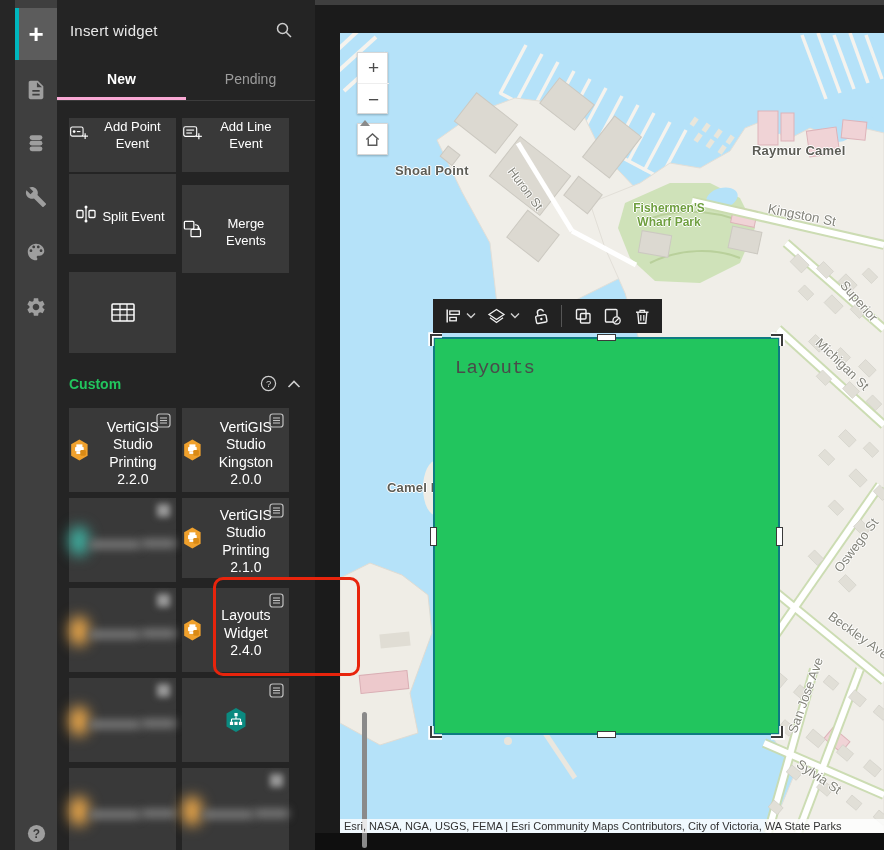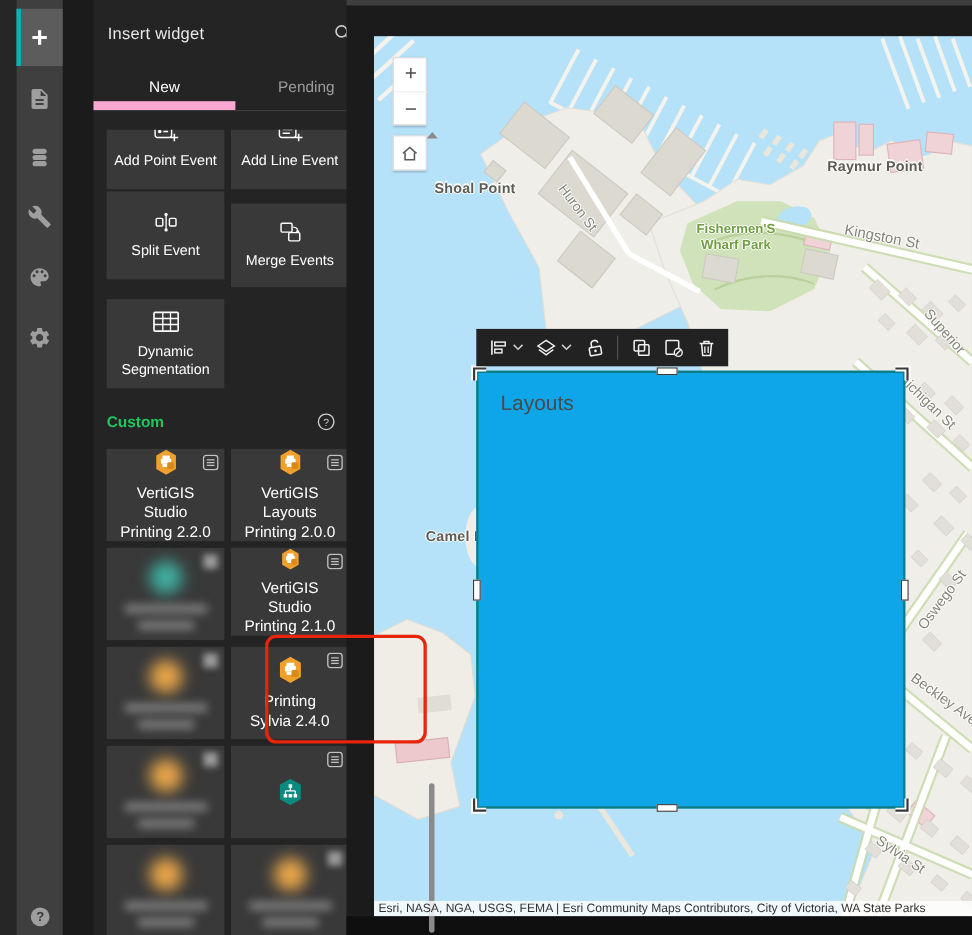--- a/index.html
+++ b/index.html
@@ -8,30 +8,30 @@
   svg { display:block; }
 
   
   #edge-strip { position:absolute; left:0; top:0; width:15px; height:850px; background:#262626; }
   #rail { position:absolute; left:15px; top:0; width:42px; height:850px; background:#3f3f3f; }
   .rail-item { position:absolute; left:0; width:42px; height:42px; display:flex; align-items:center; justify-content:center; }
   #rail-selected { position:absolute; left:0; top:8px; width:42px; height:52px; background:#5c5c5c; border-left:4px solid #00b6bd; display:flex; align-items:center; justify-content:center; }
   #rail-selected .plus { color:#ffffff; font-size:26px; font-weight:700; line-height:1; margin-left:-4px; }
 
   
-  #panel { position:absolute; left:57px; top:0; width:258px; height:850px; background:#242424;margin-left:28px; }
+  #panel { position:absolute; left:57px; top:0; width:258px; height:850px; background:#242424; }
   #panel-header { position:relative; height:60px; }
   #panel-title { position:absolute; left:13px; top:22px; font-size:15px; color:#e8e8e8; letter-spacing:.2px; }
   #panel-search { position:absolute; right:22px; top:21px; cursor:pointer; }
   #tabs { position:absolute; left:0; top:60px; width:258px; height:41px; display:flex; border-bottom:1px solid #3c3c3c; }
   .tab { width:50%; text-align:center; font-size:14px; line-height:38px; color:#9c9c9c; cursor:pointer; }
-  .tab.active { color:#ffffff; font-weight:400; border-bottom:8px solid #f9a8d4; }
+  .tab.active { color:#ffffff; font-weight:700; border-bottom:3px solid #f9a8d4; }
 
   #scroll-area { position:absolute; left:0; top:118px; width:258px; height:732px; overflow:hidden; }
-  .tile { position:absolute; width:107px; background:#393939; color:#ffffff; display:flex; flex-direction:column; align-items:center; justify-content:center; text-align:center; cursor:pointer; }
+  .tile { position:absolute; width:107px; background:#393939; color:#ffffff; display:flex; flex-direction:row; align-items:center; justify-content:center; text-align:center; cursor:pointer; }
   .tile .t-label { font-size:13px; line-height:1.25; margin-top:7px; padding:0 5px; }
   .tile.custom .t-label { font-size:14px; width:98px; }
   .tile .info-icon { position:absolute; top:5px; right:5px; }
   .col1 { left:12px; } .col2 { left:125px; }
 
   #custom-header { position:absolute; left:12px; top:257px; width:234px; height:26px; }
   #custom-label { font-size:14px; font-weight:700; color:#22c55e; }
   #custom-icons { position:absolute; right:2px; top:0; display:flex; gap:10px; align-items:center; }
 
   
@@ -64,21 +64,21 @@
   #zoom-in { border-bottom:1px solid #eeeeee; }
   #home-btn { left:17px; top:90px; width:31px; height:32px; display:flex; align-items:center; justify-content:center; cursor:pointer; }
 
   
   #widget-toolbar { position:absolute; left:93px; top:266px; width:229px; height:34px; background:#222222; display:flex; align-items:center; padding:0 11px; z-index:8; }
   .tb-item { display:flex; align-items:center; justify-content:center; cursor:pointer; }
   .tb-gap { width:13px; } .tb-gap-s { width:5px; }
   .tb-divider { width:1px; height:22px; background:#555555; margin:0 12px; }
 
   
-  #layout-widget { position:absolute; left:93px; top:304px; width:390px; height:398px; background:#0ea5e9; border:2px solid #0f7b81; z-index:7; }
+  #layout-widget { position:absolute; left:93px; top:304px; width:347px; height:398px; background:#22c55e; border:2px solid #0f7b81; z-index:7;font-family:Liberation Mono, monospace; }
   #layout-title { position:absolute; left:20px; top:18px; font-size:19px; color:#4a4a4a; }
   .corner { position:absolute; width:16px; height:16px; z-index:9; }
   .handle { position:absolute; background:#ffffff; border:1.5px solid #3a3a3a; z-index:9; cursor:pointer; }
   .handle.h-horiz { width:19px; height:7px; }
   .handle.h-vert { width:7px; height:19px; }
 
   
   #attribution { position:absolute; left:0; bottom:0; width:544px; height:14px; background:rgba(255,255,255,.8); font-size:11px; line-height:14px; color:#323232; padding-left:4px; white-space:nowrap; overflow:hidden; z-index:10; }
   #workarea-bottom { position:absolute; left:0; top:833px; width:569px; height:17px; background:#0f0f0f; }
 </style>
@@ -166,39 +166,38 @@
     <div class="tile col1" style="top:56px;height:80px">
       <svg width="22" height="22" viewBox="0 0 22 22">
         <rect x="2" y="7.5" width="6" height="7" rx="1" fill="none" stroke="#fff" stroke-width="1.3"></rect>
         <rect x="14" y="7.5" width="6" height="7" rx="1" fill="none" stroke="#fff" stroke-width="1.3"></rect>
         <line x1="11" y1="4" x2="11" y2="18" stroke="#fff" stroke-width="1.2"></line>
         <circle cx="11" cy="4" r="1.5" fill="#fff"></circle>
         <circle cx="11" cy="18" r="1.5" fill="#fff"></circle>
       </svg>
       <div class="t-label">Split Event</div>
     </div>
-    <div class="tile col2" style="top:67px;height:76px">
+    <div class="tile col2" style="top:67px;height:88px">
       <svg width="22" height="22" viewBox="0 0 22 22">
         <rect x="2.5" y="3" width="10" height="8" rx="1" fill="none" stroke="#fff" stroke-width="1.3"></rect>
         <rect x="9.5" y="11.5" width="10" height="7.5" rx="1" fill="none" stroke="#fff" stroke-width="1.3"></rect>
         <path d="M13.5 6.5 C17 6.5 18 8.5 17.5 10.8" fill="none" stroke="#fff" stroke-width="1.2"></path>
         <path d="M16.3 9.6 L17.5 11 L18.8 9.8" fill="none" stroke="#fff" stroke-width="1.2"></path>
       </svg>
       <div class="t-label">Merge Events</div>
     </div>
 
     <div class="tile col1" style="top:154px;height:81px">
       <svg width="26" height="24" viewBox="0 0 26 24">
         <rect x="2" y="3" width="22" height="17" rx="1" fill="none" stroke="#fff" stroke-width="1.5"></rect>
         <line x1="2" y1="8.5" x2="24" y2="8.5" stroke="#fff" stroke-width="1.5"></line>
         <line x1="2" y1="14" x2="24" y2="14" stroke="#fff" stroke-width="1.2"></line>
         <line x1="10" y1="3" x2="10" y2="20" stroke="#fff" stroke-width="1.2"></line>
         <line x1="17" y1="3" x2="17" y2="20" stroke="#fff" stroke-width="1.2"></line>
       </svg>
-      <div class="t-label">Dynamic Segmentation</div>
     </div>
 
     <div id="custom-header">
       <span id="custom-label">Custom</span>
       <div id="custom-icons">
         <svg width="17" height="17" viewBox="0 0 18 18">
           <circle cx="9" cy="9" r="7.5" fill="none" stroke="#cfcfcf" stroke-width="1.3"></circle>
           <text x="9" y="12.6" text-anchor="middle" font-size="10" fill="#cfcfcf" font-family="Liberation Sans, sans-serif">?</text>
         </svg>
         <svg width="14" height="10" viewBox="0 0 14 10">
@@ -230,21 +229,21 @@
         <line x1="4" y1="7.5" x2="11" y2="7.5" stroke="#c2c2c2" stroke-width="1.1"></line>
         <line x1="4" y1="10" x2="11" y2="10" stroke="#c2c2c2" stroke-width="1.1"></line>
       </svg>
       <svg width="24" height="26" viewBox="0 0 24 26">
         <polygon points="12,1 21.5,6.5 21.5,19.5 12,25 2.5,19.5 2.5,6.5" fill="#f0a12d"></polygon>
         <rect x="8.5" y="6.5" width="7" height="3.5" fill="#fff"></rect>
         <rect x="7" y="9.5" width="10" height="5" rx="0.8" fill="#fff"></rect>
         <rect x="8.5" y="14.5" width="7" height="3" fill="#fff"></rect>
         <rect x="13" y="13" width="6.5" height="6.5" rx="1.5" fill="#d98a16"></rect>
       </svg>
-      <div class="t-label">VertiGIS Layouts Printing 2.0.0</div>
+      <div class="t-label">VertiGIS Studio Kingston 2.0.0</div>
     </div>
 
     <div class="tile custom blurred col1" style="top:380px;height:84px">
       <div class="blur-info"></div>
       <div class="blob teal"></div>
       <div class="blur-bar b1"></div>
       <div class="blur-bar b2"></div>
     </div>
     <div class="tile custom col2" style="top:380px;height:80px">
       <svg class="info-icon" width="15" height="15" viewBox="0 0 15 15">
@@ -276,21 +275,21 @@
         <line x1="4" y1="7.5" x2="11" y2="7.5" stroke="#c2c2c2" stroke-width="1.1"></line>
         <line x1="4" y1="10" x2="11" y2="10" stroke="#c2c2c2" stroke-width="1.1"></line>
       </svg>
       <svg width="24" height="26" viewBox="0 0 24 26">
         <polygon points="12,1 21.5,6.5 21.5,19.5 12,25 2.5,19.5 2.5,6.5" fill="#f0a12d"></polygon>
         <rect x="8.5" y="6.5" width="7" height="3.5" fill="#fff"></rect>
         <rect x="7" y="9.5" width="10" height="5" rx="0.8" fill="#fff"></rect>
         <rect x="8.5" y="14.5" width="7" height="3" fill="#fff"></rect>
         <rect x="13" y="13" width="6.5" height="6.5" rx="1.5" fill="#d98a16"></rect>
       </svg>
-      <div class="t-label">Printing Sylvia 2.4.0</div>
+      <div class="t-label">Layouts Widget 2.4.0</div>
     </div>
 
     <div class="tile custom blurred col1" style="top:560px;height:84px">
       <div class="blur-info"></div>
       <div class="blob orange"></div>
       <div class="blur-bar b1"></div>
       <div class="blur-bar b2"></div>
     </div>
     <div class="tile custom col2" style="top:560px;height:84px">
       <svg class="info-icon" width="15" height="15" viewBox="0 0 15 15">
@@ -484,21 +483,21 @@
       <ellipse cx="97" cy="455" rx="14" ry="28" fill="#efede6"></ellipse>
 
       <g stroke="#eae7df" stroke-width="5">
         <line x1="205" y1="700" x2="235" y2="745"></line>
       </g>
       <circle cx="168" cy="708" r="4" fill="#e8e5dc"></circle>
     </svg>
 
     <div class="map-label place" style="left:55px;top:130px">Shoal Point</div>
     <div class="map-label" style="left:176px;top:132px;font-size:12.5px;transform:rotate(53deg);transform-origin:left top">Huron St</div>
-    <div class="map-label place" style="left:412px;top:110px">Raymur Point</div>
+    <div class="map-label place" style="left:412px;top:110px">Raymur Camel</div>
     <div class="map-label" style="left:428px;top:168px;font-size:13.5px;transform:rotate(11deg);transform-origin:left center">Kingston St</div>
     <div class="map-label park" style="left:282px;top:168px">Fishermen'S Wharf Park</div>
     <div class="map-label" style="left:503px;top:242px;transform:rotate(49deg);transform-origin:left center">Superior</div>
     <div class="map-label" style="left:478px;top:300px;transform:rotate(44deg);transform-origin:left center">Michigan St</div>
     <div class="map-label place" style="left:47px;top:447px">Camel P</div>
     <div class="map-label" style="left:497px;top:530px;transform:rotate(-53deg);transform-origin:left center">Oswego St</div>
     <div class="map-label" style="left:490px;top:574px;transform:rotate(36deg);transform-origin:left center">Beckley Ave</div>
     <div class="map-label" style="left:452px;top:692px;transform:rotate(-70deg);transform-origin:left center">San Jose Ave</div>
     <div class="map-label" style="left:458px;top:722px;transform:rotate(34deg);transform-origin:left center">Sylvia St</div>
 

